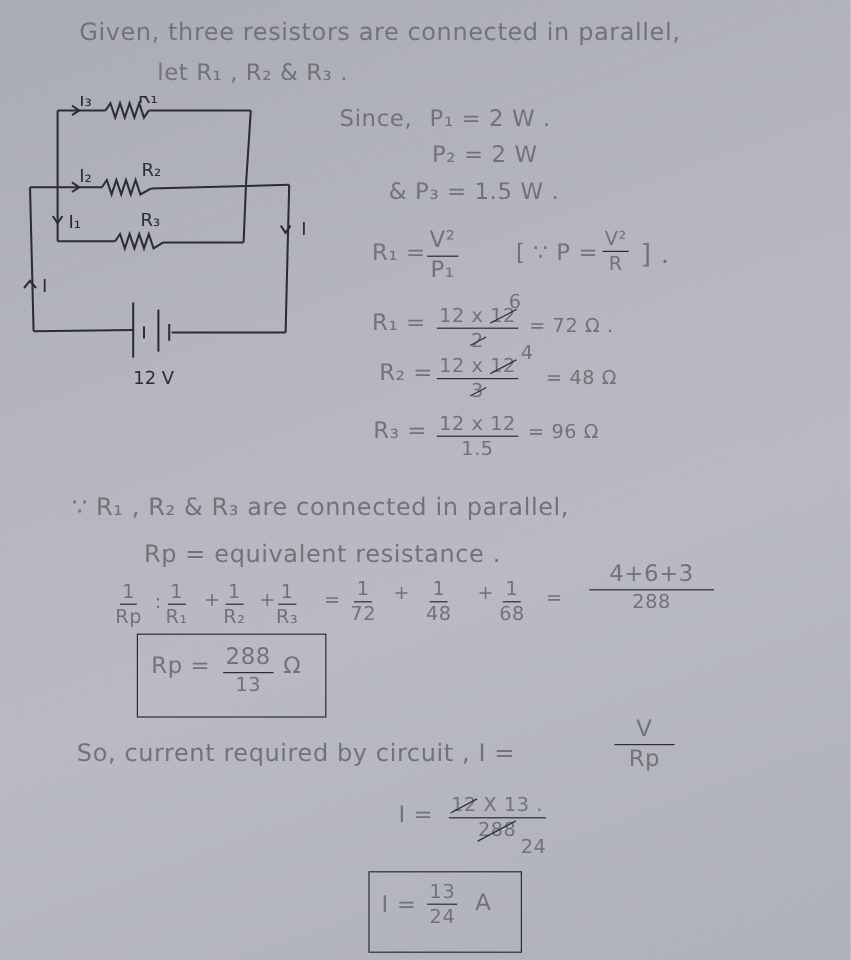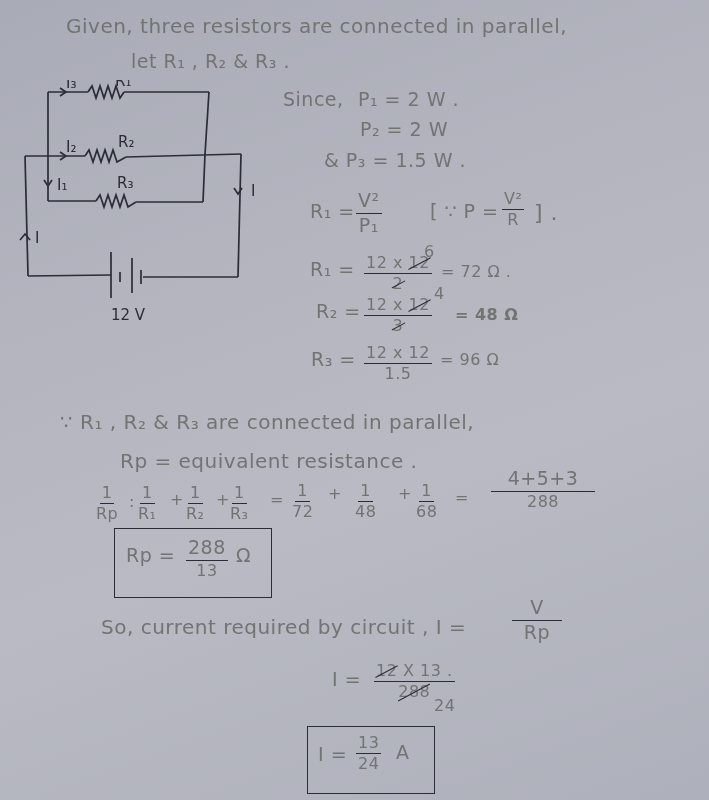--- a/index.html
+++ b/index.html
@@ -98,21 +98,21 @@
 </div>
 <div class="ink sm" style="left:424px; top:242px;">6</div>
 <div class="ink sm" style="left:441px; top:262px;">= 72 Ω .</div>
 
 <div class="ink" style="left:316px; top:300px;">R₂ =</div>
 <div class="frac ink sm" style="left:364px; top:296px;">
   <span class="num"><span>12 x </span><span class="strike">12</span></span>
   <span class="den strike">3</span>
 </div>
 <div class="ink sm" style="left:434px; top:284px;">4</div>
-<div class="ink sm" style="left:455px; top:305px;font-weight:bold;">= 48 Ω</div>
+<div class="ink sm" style="left:455px; top:305px;">= 48 Ω</div>
 
 <div class="ink" style="left:311px; top:348px;">R₃ =</div>
 <div class="frac ink sm" style="left:364px; top:344px;">
   <span class="num">12 x 12</span>
   <span class="den">1.5</span>
 </div>
 <div class="ink sm" style="left:440px; top:350px;">= 96 Ω</div>
 
 <div class="ink" style="left:60px; top:410px; font-size:20px;">∵ R₁ , R₂ &amp; R₃ are connected in parallel,</div>
 <div class="ink" style="left:120px; top:449px; font-size:20px;">Rp = equivalent resistance .</div>
@@ -146,33 +146,33 @@
   <span class="num">1</span>
   <span class="den">48</span>
 </div>
 <div class="ink sm" style="left:398px; top:484px;">+</div>
 <div class="frac ink sm" style="left:416px; top:482px;">
   <span class="num">1</span>
   <span class="den">68</span>
 </div>
 <div class="ink sm" style="left:455px; top:488px;">=</div>
 <div class="frac ink" style="left:488px; top:468px; width:110px;">
-  <span class="num" style="width:100px; text-align:center;">4+5+3</span>
+  <span class="num" style="width:100px; text-align:center;">4+6+3</span>
   <span class="den sm">288</span>
 </div>
 
 <div class="box" style="left:114px; top:528px; width:156px; height:68px;"></div>
 <div class="ink" style="left:126px; top:544px;">Rp =</div>
 <div class="frac ink" style="left:186px; top:537px;">
   <span class="num">288</span>
   <span class="den sm">13</span>
 </div>
 <div class="ink" style="left:236px; top:544px;">Ω</div>
 
-<div class="ink" style="left:64px; top:615px; font-size:20px;margin-left:37px;">So, current required by circuit , I =</div>
+<div class="ink" style="left:64px; top:615px; font-size:20px;">So, current required by circuit , I =</div>
 <div class="frac ink" style="left:512px; top:597px; width:50px;">
   <span class="num" style="width:46px; text-align:center;">V</span>
   <span class="den">Rp</span>
 </div>
 
 <div class="ink" style="left:332px; top:668px;">I =</div>
 <div class="frac ink sm" style="left:374px; top:662px;">
   <span class="num"><span class="strike">12</span><span> X 13 .</span></span>
   <span class="den strike">288</span>
 </div>

